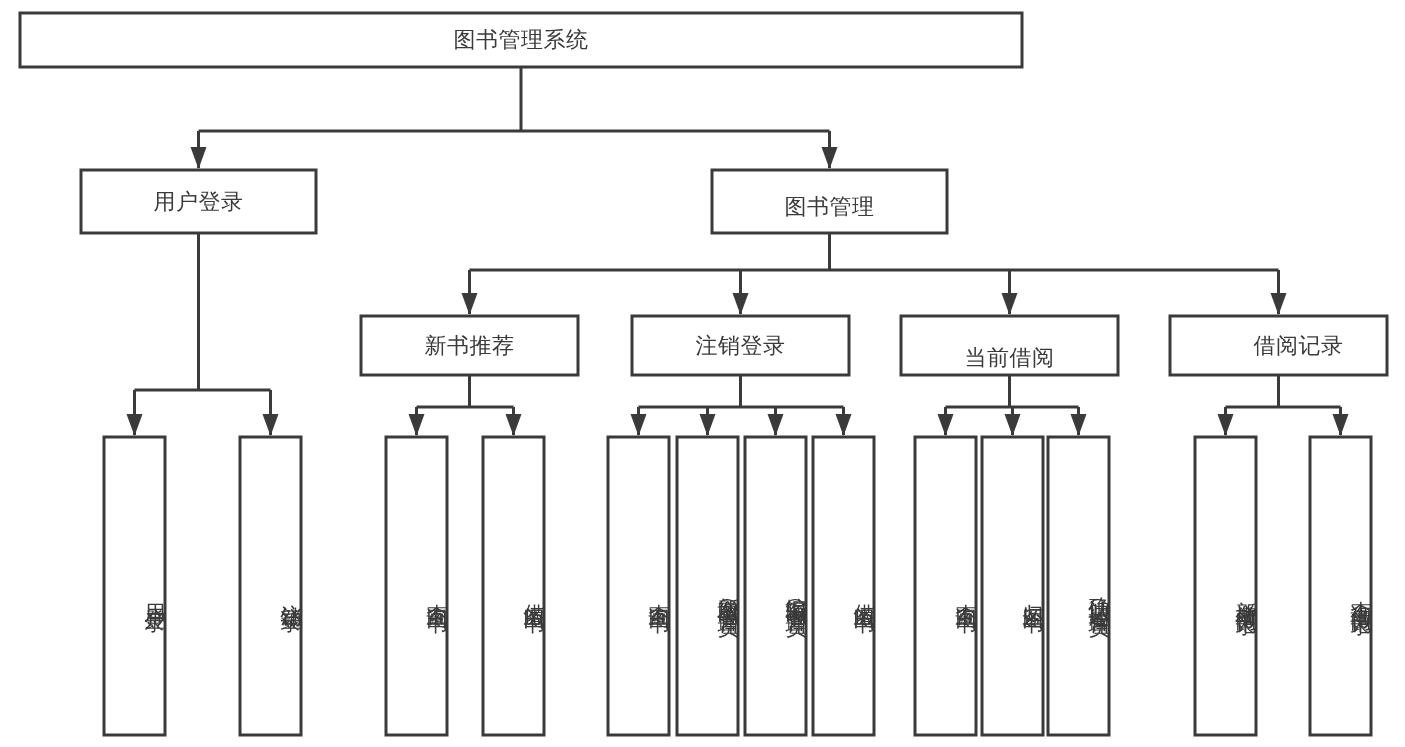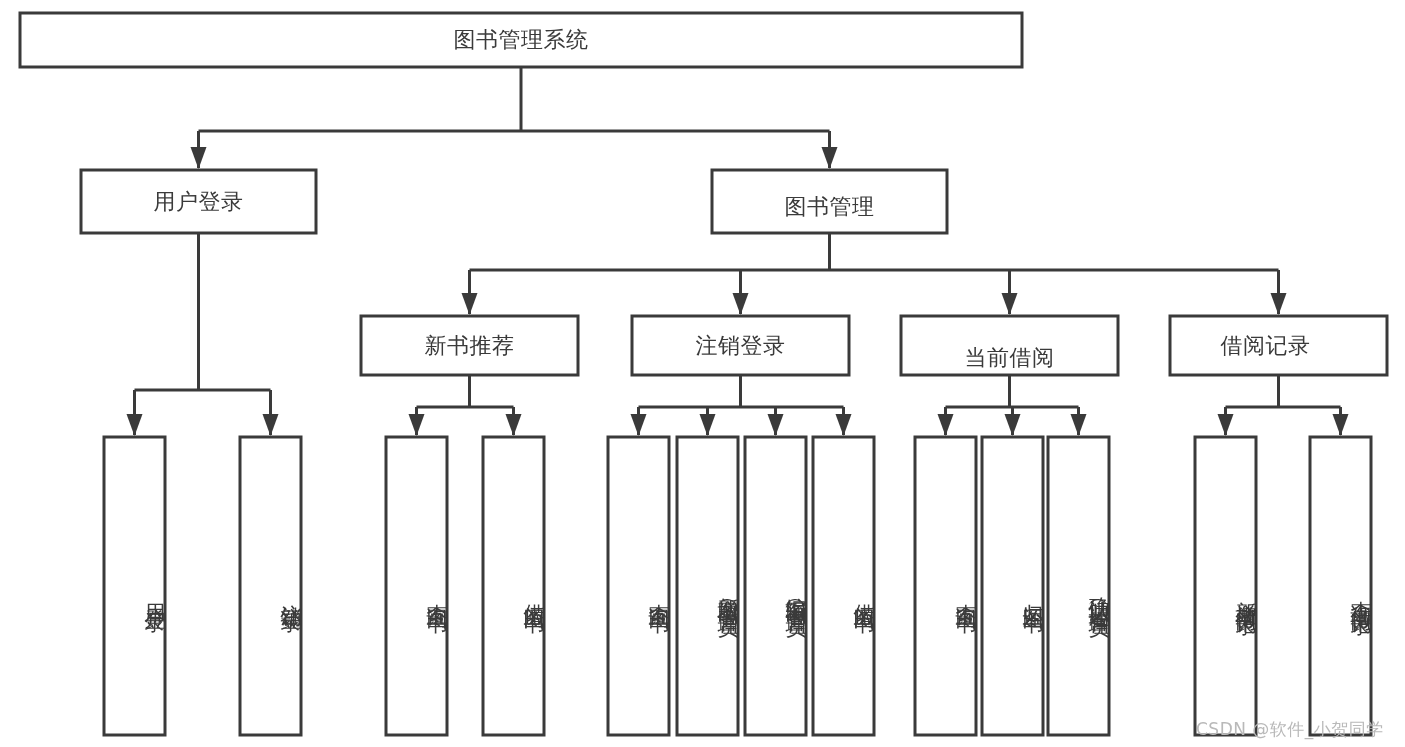--- a/index.html
+++ b/index.html
@@ -150,31 +150,30 @@
       </g>
   </svg>
 
   <div id="labels-layer">
       <div class="node-label" style="left: 20px; top: 13px; width: 1002px; height: 54px;">图书管理系统</div>
       <div class="node-label" style="left: 81px; top: 170px; width: 235px; height: 63px;">用户登录</div>
       <div class="node-label" style="left: 712px; top: 170px; width: 235px; height: 73px;">图书管理</div>
       <div class="node-label" style="left: 361px; top: 316px; width: 217px; height: 59px;">新书推荐</div>
       <div class="node-label" style="left: 632px; top: 316px; width: 217px; height: 59px;">注销登录</div>
       <div class="node-label" style="left: 901px; top: 328px; width: 217px; height: 59px;">当前借阅</div>
-      <div class="node-label" style="left: 1170px; top: 316px; width: 191px; height: 59px;">借阅记录</div>
+      <div class="node-label" style="left: 1170px; top: 316px; width: 191px; height: 59px; padding-left: 33px;">借阅记录</div>
       <div class="node-label vertical" style="left: 104px; top: 437px; width: 61px; height: 298px; align-items: flex-start; padding-top: 14px; box-sizing: border-box;">用户登录</div>
       <div class="node-label vertical" style="left: 240px; top: 437px; width: 61px; height: 298px; align-items: flex-start; padding-top: 14px; box-sizing: border-box;">注销登录</div>
       <div class="node-label vertical" style="left: 386px; top: 437px; width: 61px; height: 298px; align-items: flex-start; padding-top: 14px; box-sizing: border-box;">查询图书</div>
       <div class="node-label vertical" style="left: 483px; top: 437px; width: 61px; height: 298px; align-items: flex-start; padding-top: 14px; box-sizing: border-box;">借阅图书</div>
       <div class="node-label vertical" style="left: 608px; top: 437px; width: 61px; height: 298px; align-items: flex-start; padding-top: 14px; box-sizing: border-box;">查询图书</div>
       <div class="node-label vertical" style="left: 677px; top: 437px; width: 61px; height: 298px; align-items: flex-start; padding-top: 14px; box-sizing: border-box;">新增图书（管理员）</div>
       <div class="node-label vertical" style="left: 745px; top: 437px; width: 61px; height: 298px; align-items: flex-start; padding-top: 14px; box-sizing: border-box;">编辑图书（管理员）</div>
       <div class="node-label vertical" style="left: 813px; top: 437px; width: 61px; height: 298px; align-items: flex-start; padding-top: 14px; box-sizing: border-box;">借阅图书</div>
       <div class="node-label vertical" style="left: 915px; top: 437px; width: 61px; height: 298px; align-items: flex-start; padding-top: 14px; box-sizing: border-box;">查询图书</div>
       <div class="node-label vertical" style="left: 982px; top: 437px; width: 61px; height: 298px; align-items: flex-start; padding-top: 14px; box-sizing: border-box;">归还图书</div>
       <div class="node-label vertical" style="left: 1048px; top: 437px; width: 61px; height: 298px; align-items: flex-start; padding-top: 14px; box-sizing: border-box;">确认归还（管理员）</div>
       <div class="node-label vertical" style="left: 1195px; top: 437px; width: 61px; height: 298px; align-items: flex-start; padding-top: 14px; box-sizing: border-box;">新增借阅记录</div>
       <div class="node-label vertical" style="left: 1310px; top: 437px; width: 61px; height: 298px; align-items: flex-start; padding-top: 14px; box-sizing: border-box;">查询借阅记录</div>
     </div>
 
-  <div class="watermark" style="left: 1196px; top: 718px;">CSDN @软件_小贺同学</div>
 
 </div>
 
 </body></html>

